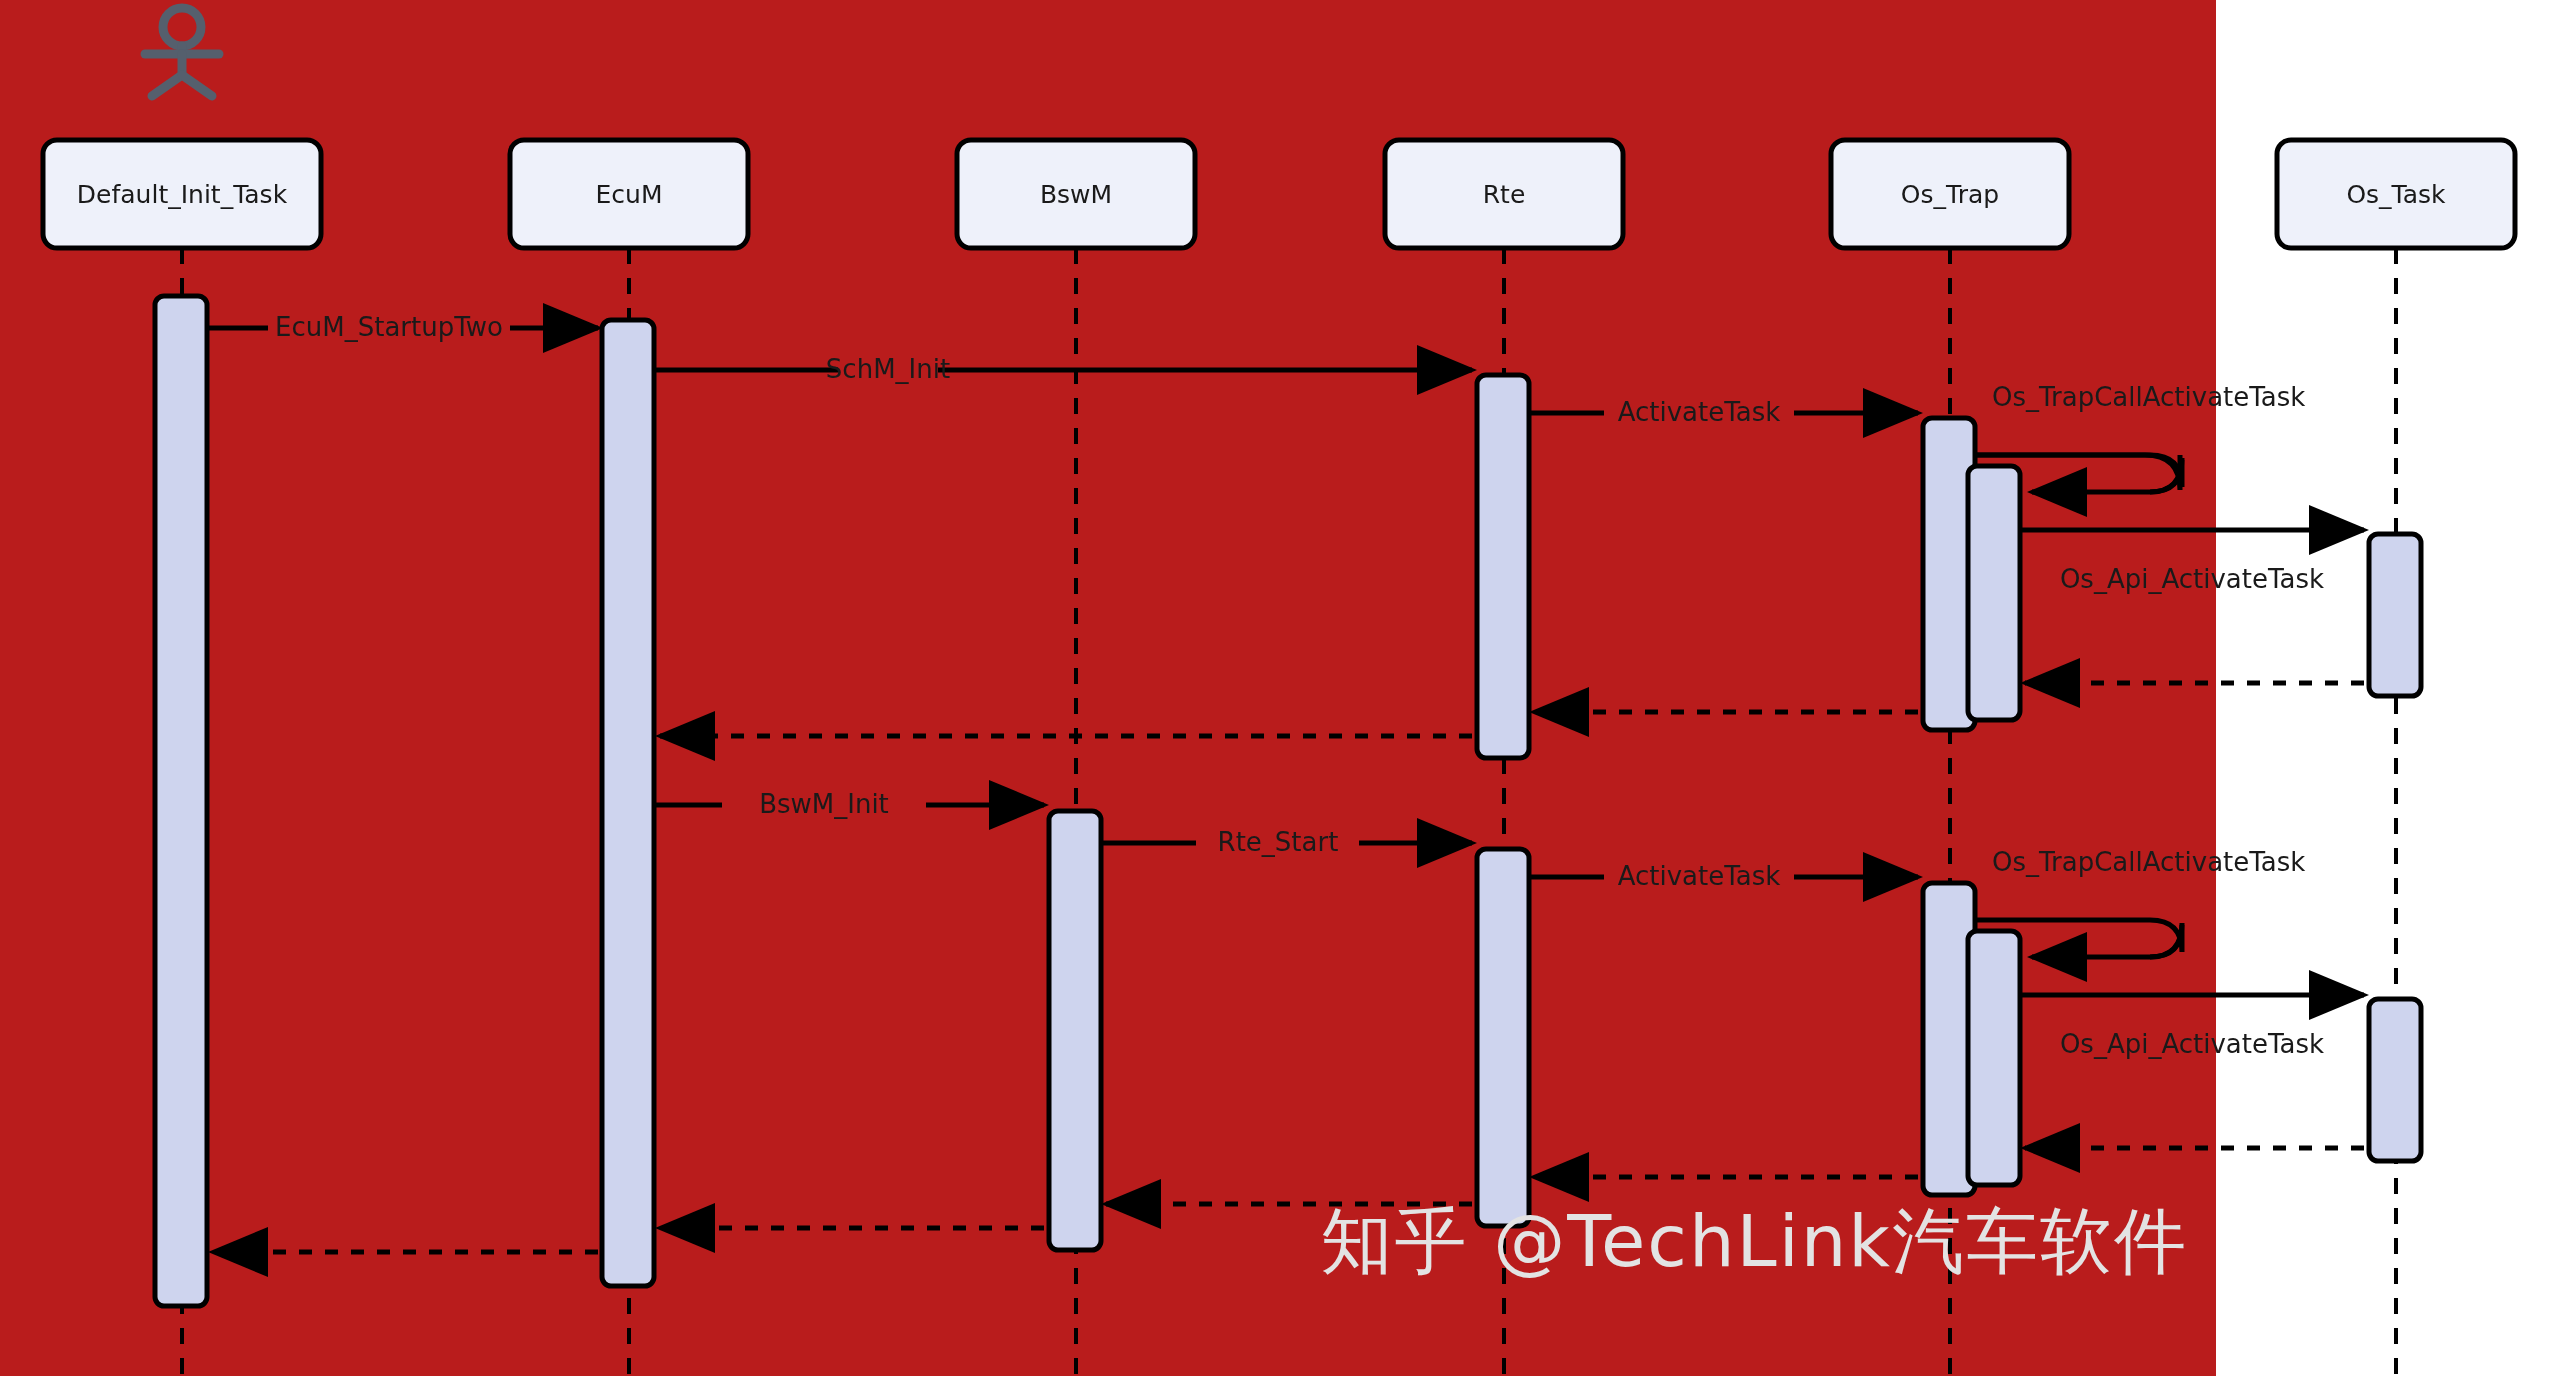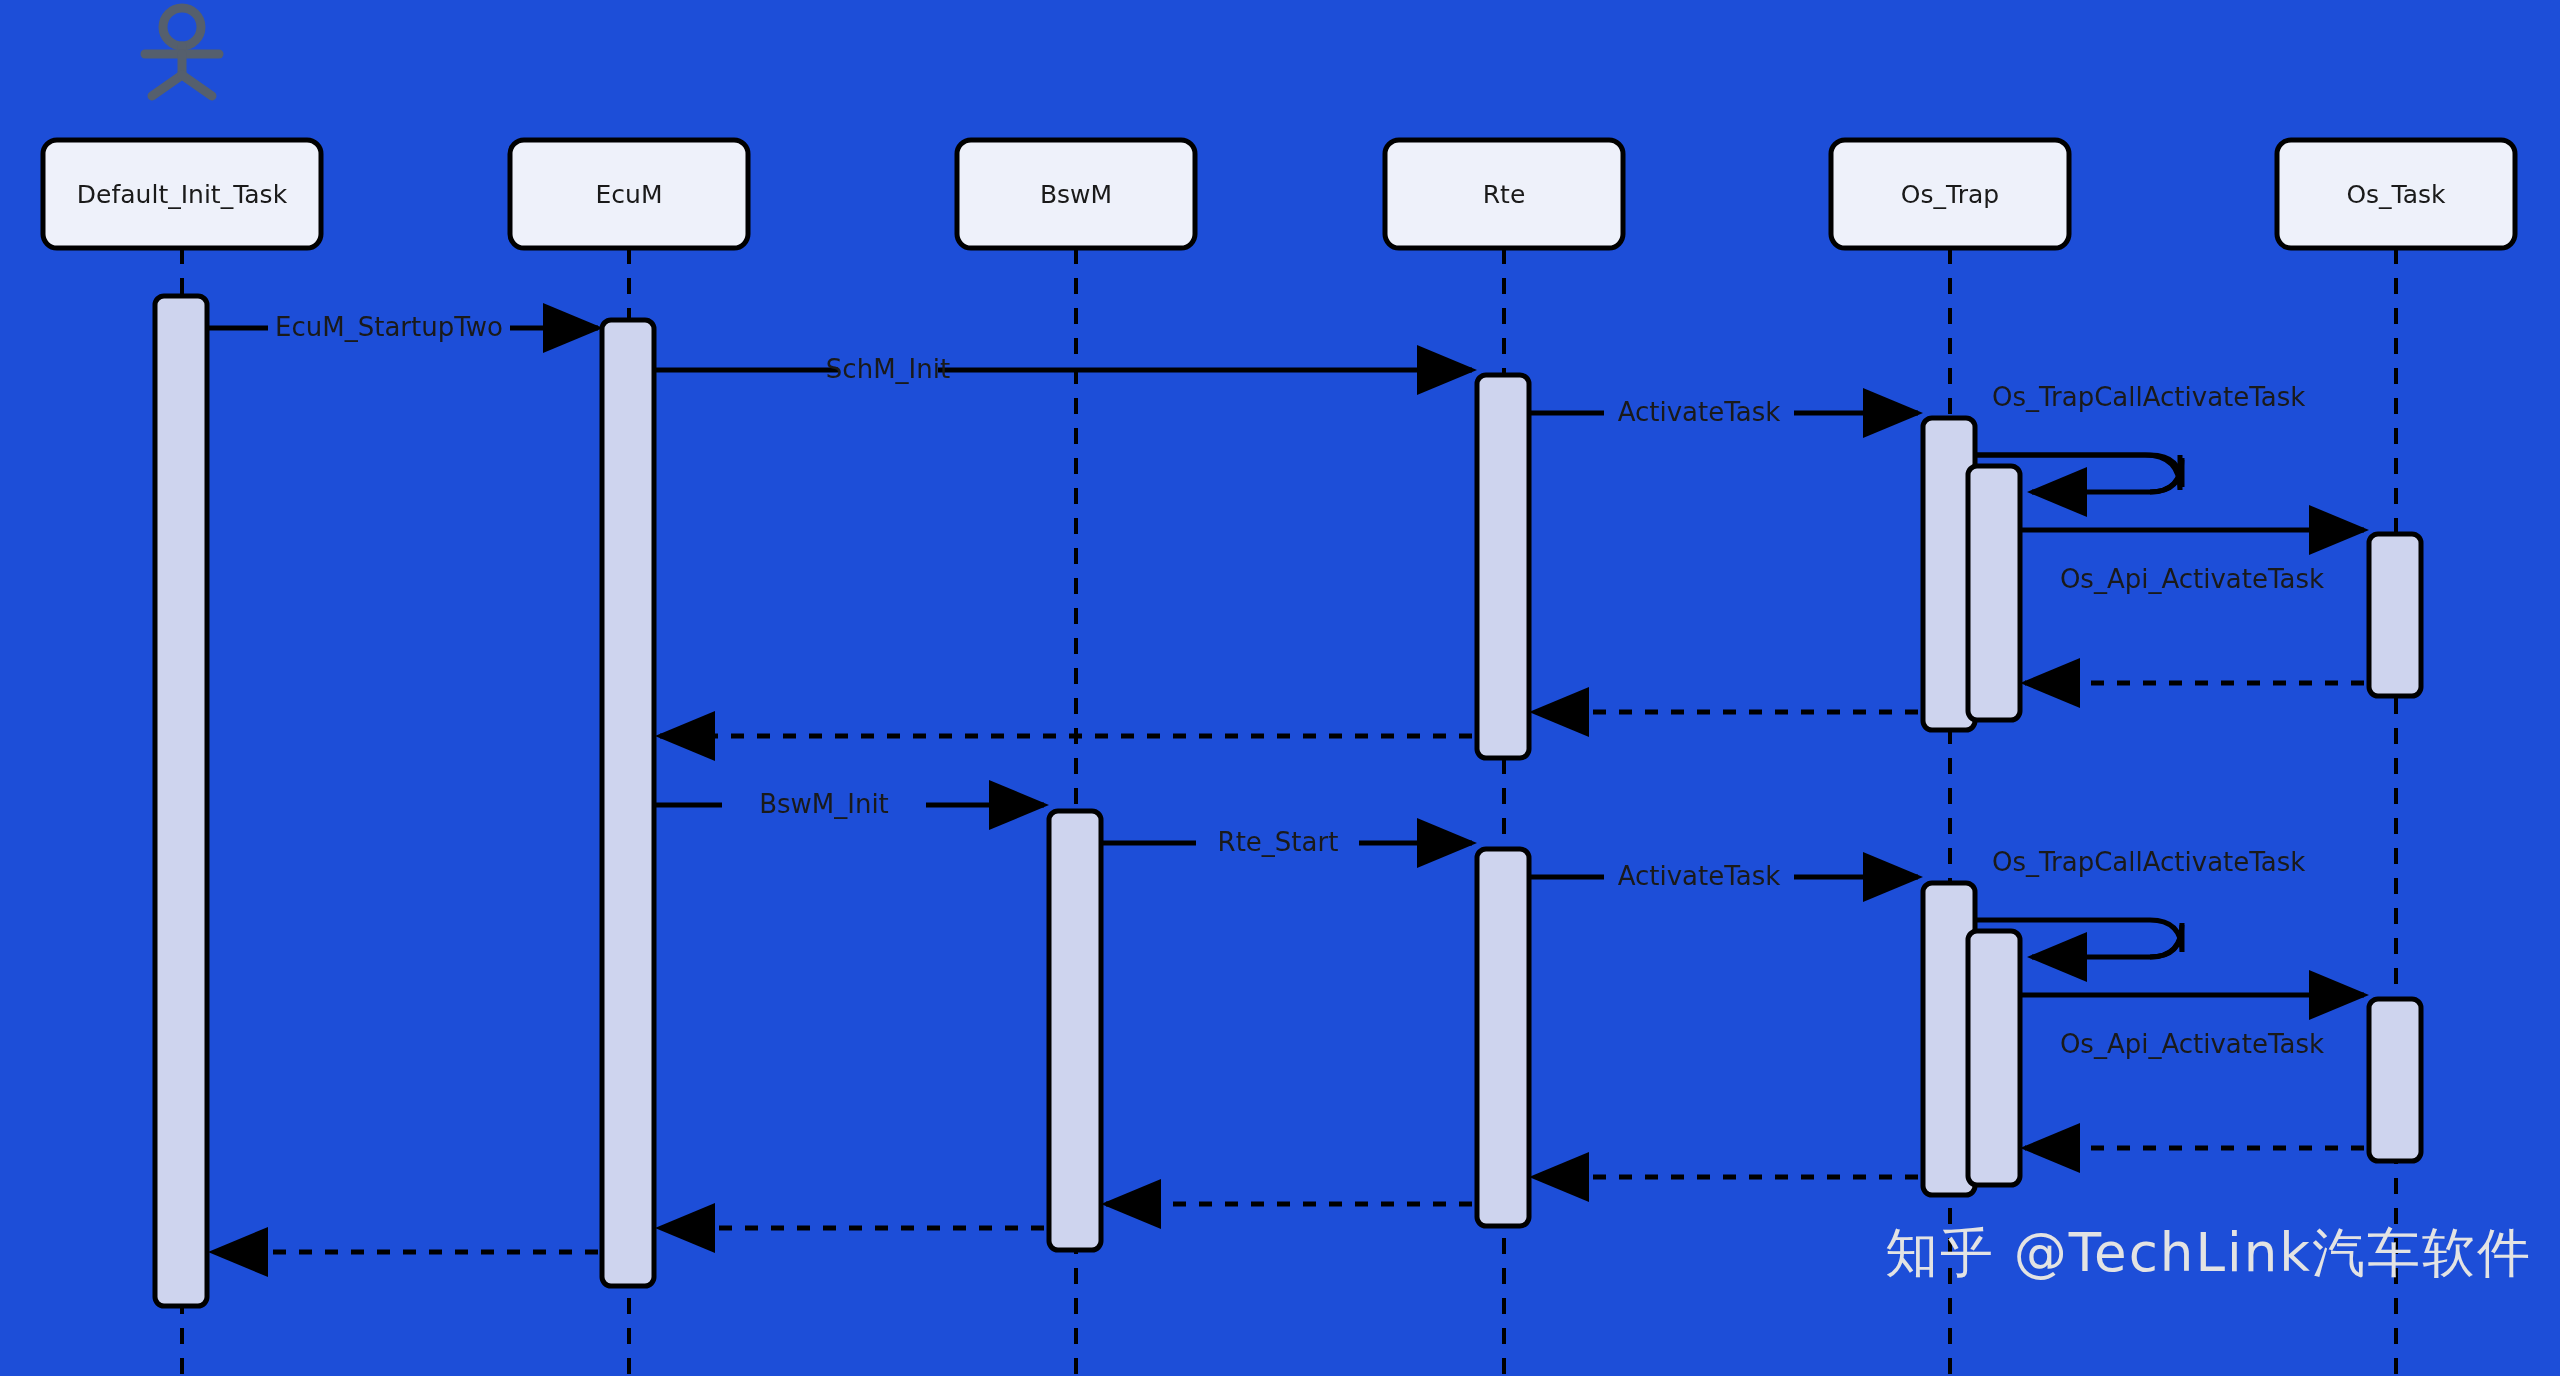--- a/index.html
+++ b/index.html
@@ -8,23 +8,23 @@
     background: #ffffff;
   }
   body {
     width: 2560px;
     height: 1376px;
     font-family: "DejaVu Sans", "Liberation Sans", sans-serif;
     overflow: hidden;
   }
   #diagram-root {
     position: relative;
-    width: 2560px;
+    width: 2216px;
     height: 1376px;
-    background: #1d4ed8;
+    background: #b91c1c;
   }
   svg.seq {
     display: block;
     width: 2560px;
     height: 1376px;
   }
   .lifeline-head-box {
     fill: #eef1fa;
     stroke: #000000;
     stroke-width: 5;
@@ -81,21 +81,21 @@
     stroke: #555f6d;
     stroke-width: 9;
     fill: none;
     stroke-linecap: round;
   }
   .watermark {
     position: absolute;
     right: 28px;
     bottom: 86px;
     font-family: "DejaVu Sans", "Liberation Sans", sans-serif;
-    font-size: 53px;
+    font-size: 72px;
     color: #e3e3e3;
     letter-spacing: 2px;
     white-space: nowrap;
     pointer-events: none;
     user-select: none;
   }
 </style>
 </head>
 <body>
 

